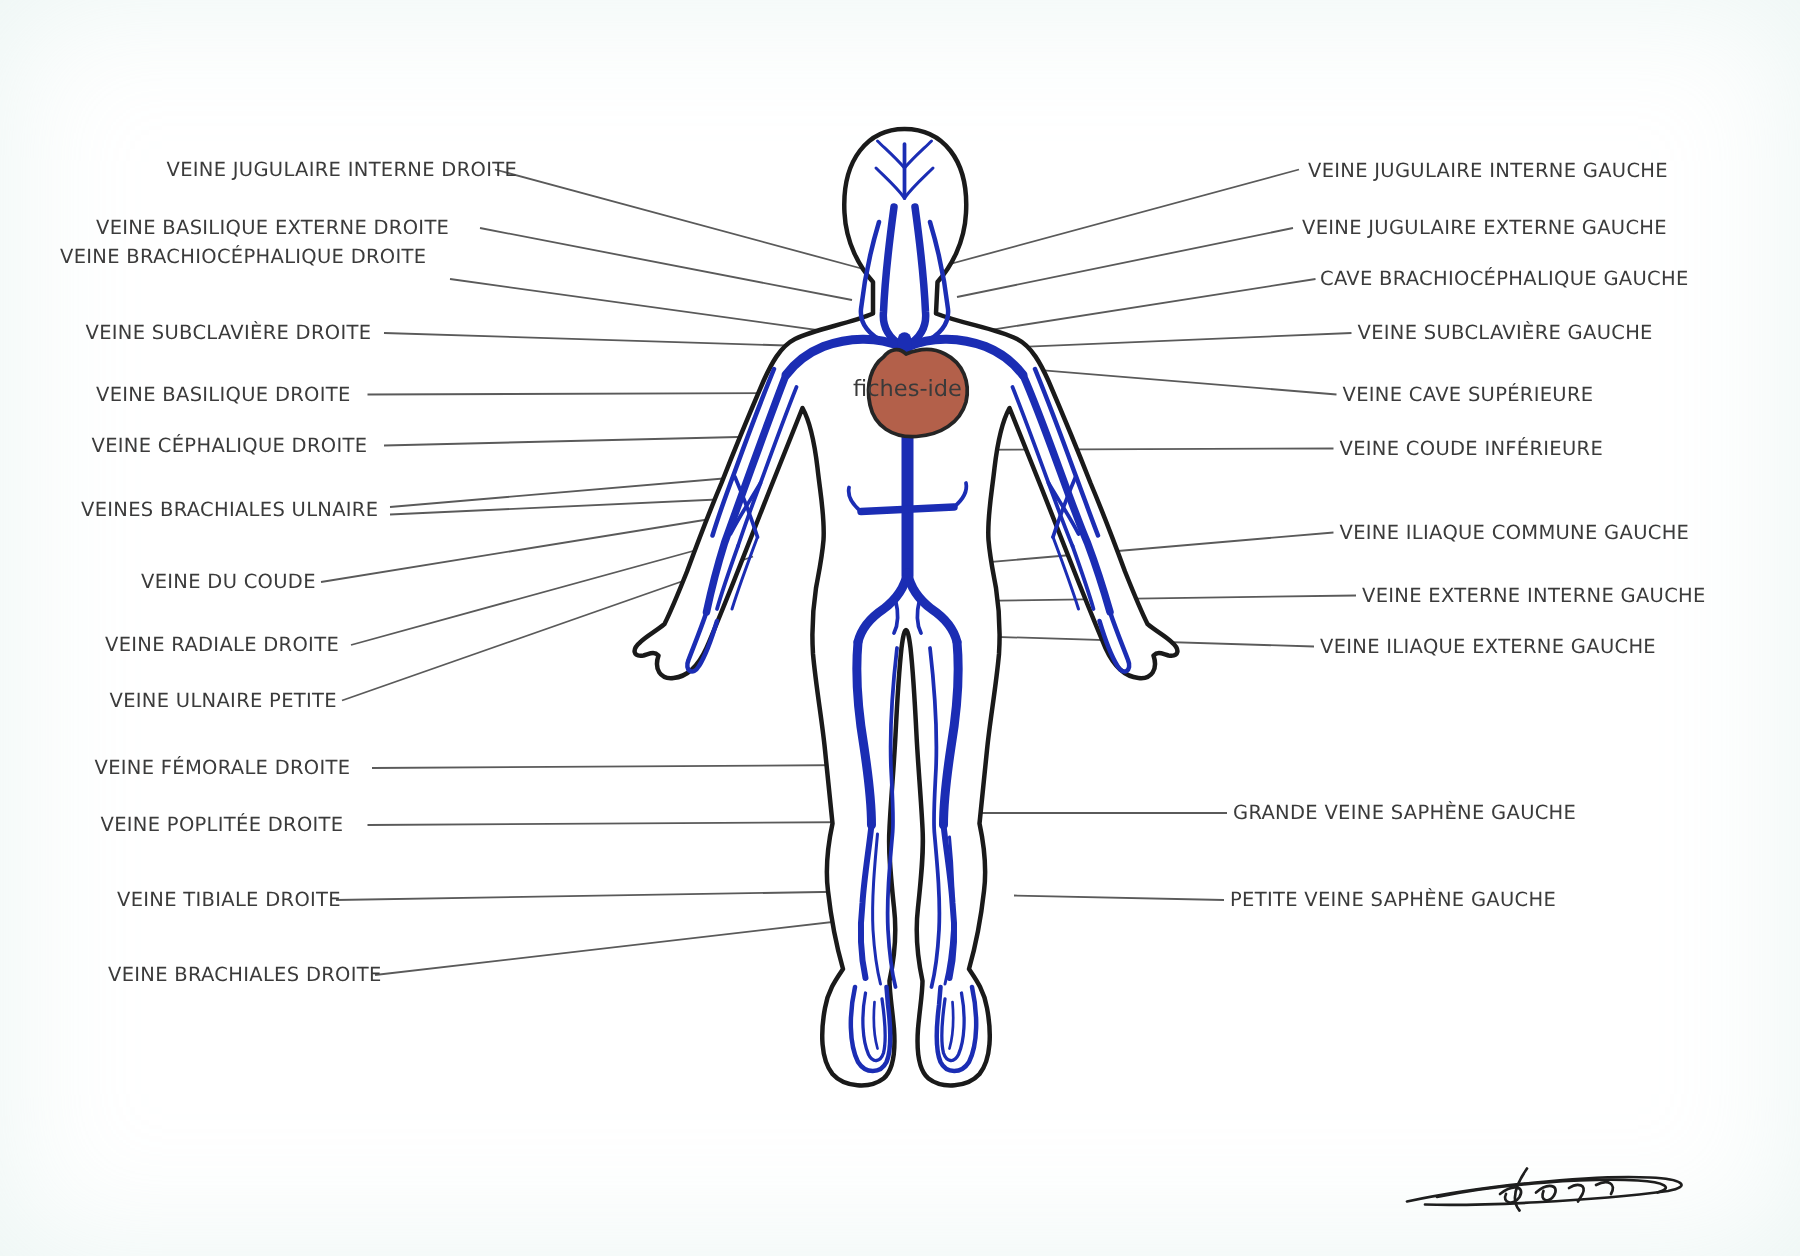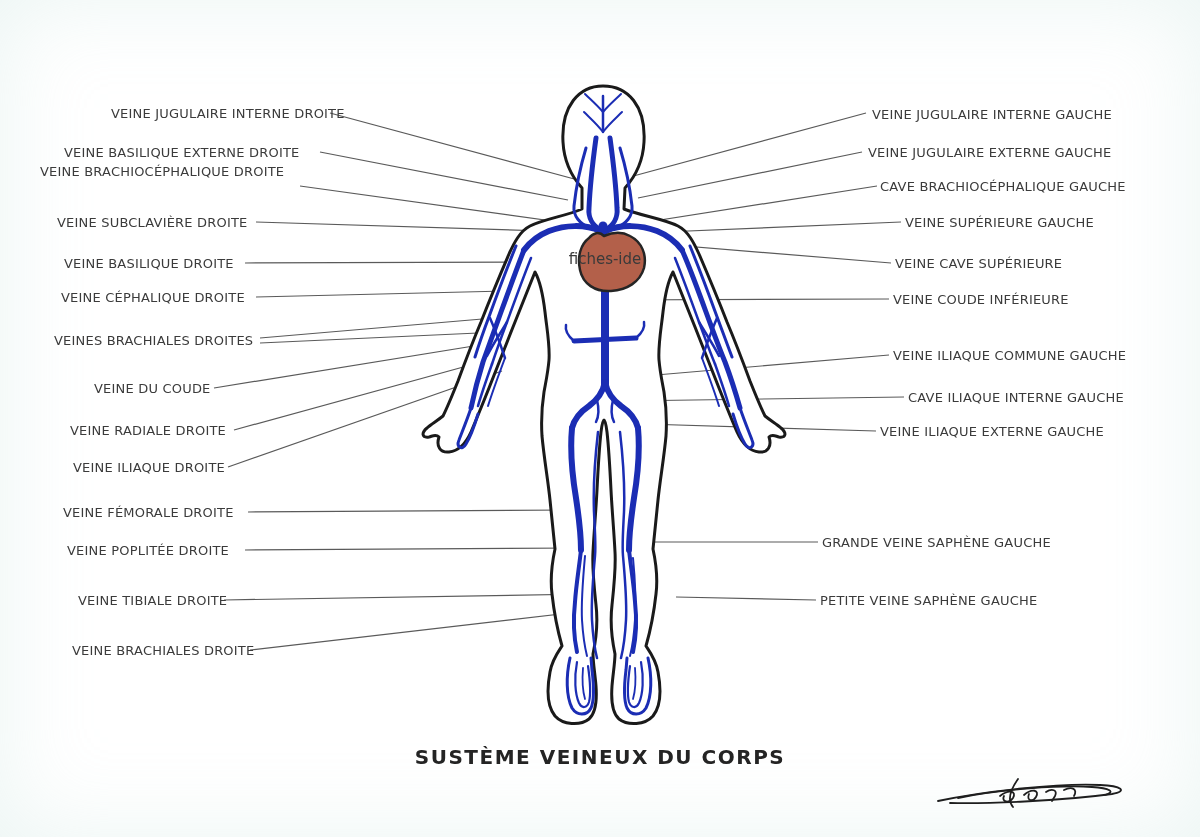--- a/index.html
+++ b/index.html
@@ -181,36 +181,35 @@
     <path d="M 1064 790 C 1072 786, 1078 789, 1074 796"></path>
   </g>
 </svg>
 
 <div class="lbl" style="left:85px;  top:106px;margin-left:26px;">VEINE JUGULAIRE INTERNE DROITE</div>
 <div class="lbl" style="left:64px;  top:145px;">VEINE BASILIQUE EXTERNE DROITE</div>
 <div class="lbl" style="left:40px;  top:164px;">VEINE BRACHIOCÉPHALIQUE DROITE</div>
 <div class="lbl" style="left:57px;  top:215px;">VEINE SUBCLAVIÈRE DROITE</div>
 <div class="lbl" style="left:64px;  top:256px;">VEINE BASILIQUE DROITE</div>
 <div class="lbl" style="left:61px;  top:290px;">VEINE CÉPHALIQUE DROITE</div>
-<div class="lbl" style="left:54px;  top:333px;">VEINES BRACHIALES DROITES</div>
+<div class="lbl" style="left:54px;  top:333px;">VEINES BRACHIALES ULNAIRE</div>
 <div class="lbl" style="left:94px;  top:381px;">VEINE DU COUDE</div>
 <div class="lbl" style="left:70px;  top:423px;">VEINE RADIALE DROITE</div>
-<div class="lbl" style="left:73px;  top:460px;">VEINE ILIAQUE DROITE</div>
+<div class="lbl" style="left:73px;  top:460px;">VEINE ULNAIRE PETITE</div>
 <div class="lbl" style="left:63px;  top:505px;">VEINE FÉMORALE DROITE</div>
 <div class="lbl" style="left:67px;  top:543px;">VEINE POPLITÉE DROITE</div>
 <div class="lbl" style="left:78px;  top:593px;">VEINE TIBIALE DROITE</div>
 <div class="lbl" style="left:72px;  top:643px;">VEINE BRACHIALES DROITE</div>
 
 <div class="lbl" style="left:872px; top:107px;">VEINE JUGULAIRE INTERNE GAUCHE</div>
 <div class="lbl" style="left:868px; top:145px;">VEINE JUGULAIRE EXTERNE GAUCHE</div>
 <div class="lbl" style="left:880px; top:179px;">CAVE BRACHIOCÉPHALIQUE GAUCHE</div>
-<div class="lbl" style="left:905px; top:215px;">VEINE SUPÉRIEURE GAUCHE</div>
+<div class="lbl" style="left:905px; top:215px;">VEINE SUBCLAVIÈRE GAUCHE</div>
 <div class="lbl" style="left:895px; top:256px;">VEINE CAVE SUPÉRIEURE</div>
 <div class="lbl" style="left:893px; top:292px;">VEINE COUDE INFÉRIEURE</div>
 <div class="lbl" style="left:893px; top:348px;">VEINE ILIAQUE COMMUNE GAUCHE</div>
-<div class="lbl" style="left:908px; top:390px;">CAVE ILIAQUE INTERNE GAUCHE</div>
+<div class="lbl" style="left:908px; top:390px;">VEINE EXTERNE INTERNE GAUCHE</div>
 <div class="lbl" style="left:880px; top:424px;">VEINE ILIAQUE EXTERNE GAUCHE</div>
 <div class="lbl" style="left:822px; top:535px;">GRANDE VEINE SAPHÈNE GAUCHE</div>
 <div class="lbl" style="left:820px; top:593px;">PETITE VEINE SAPHÈNE GAUCHE</div>
 
-<div class="title">SUSTÈME VEINEUX DU CORPS</div>
 
 </div>
 
 </body></html>

